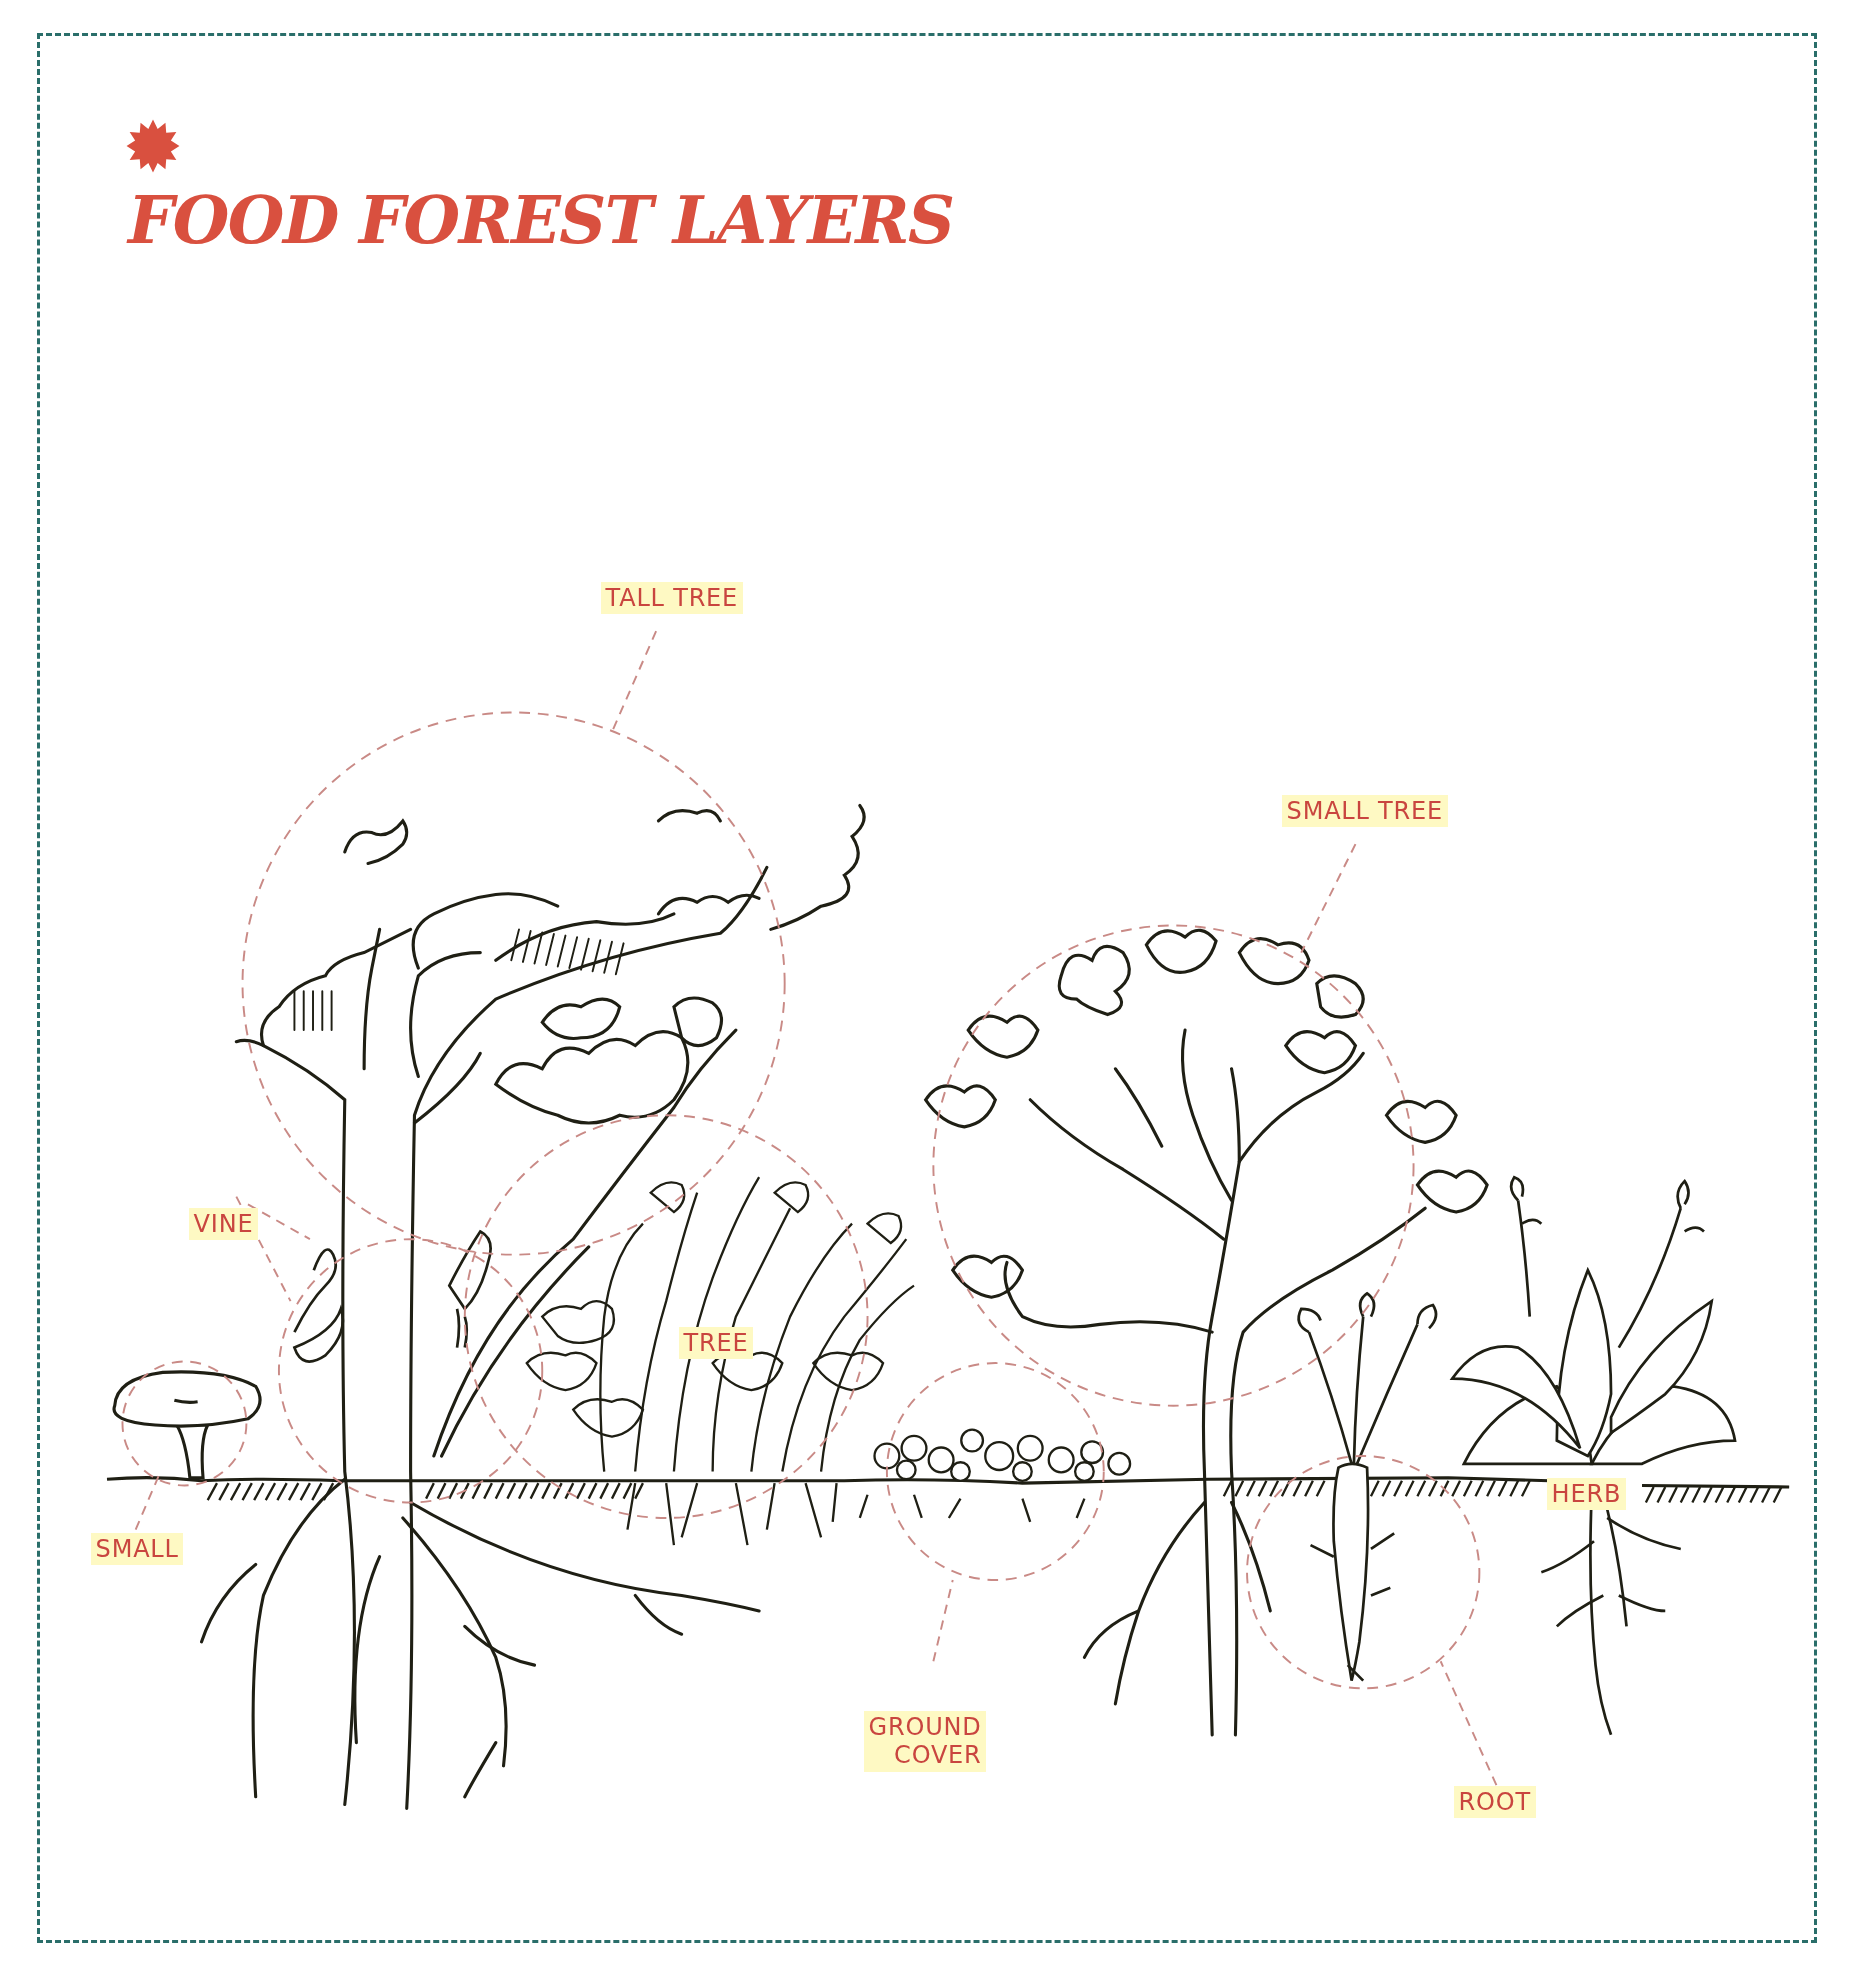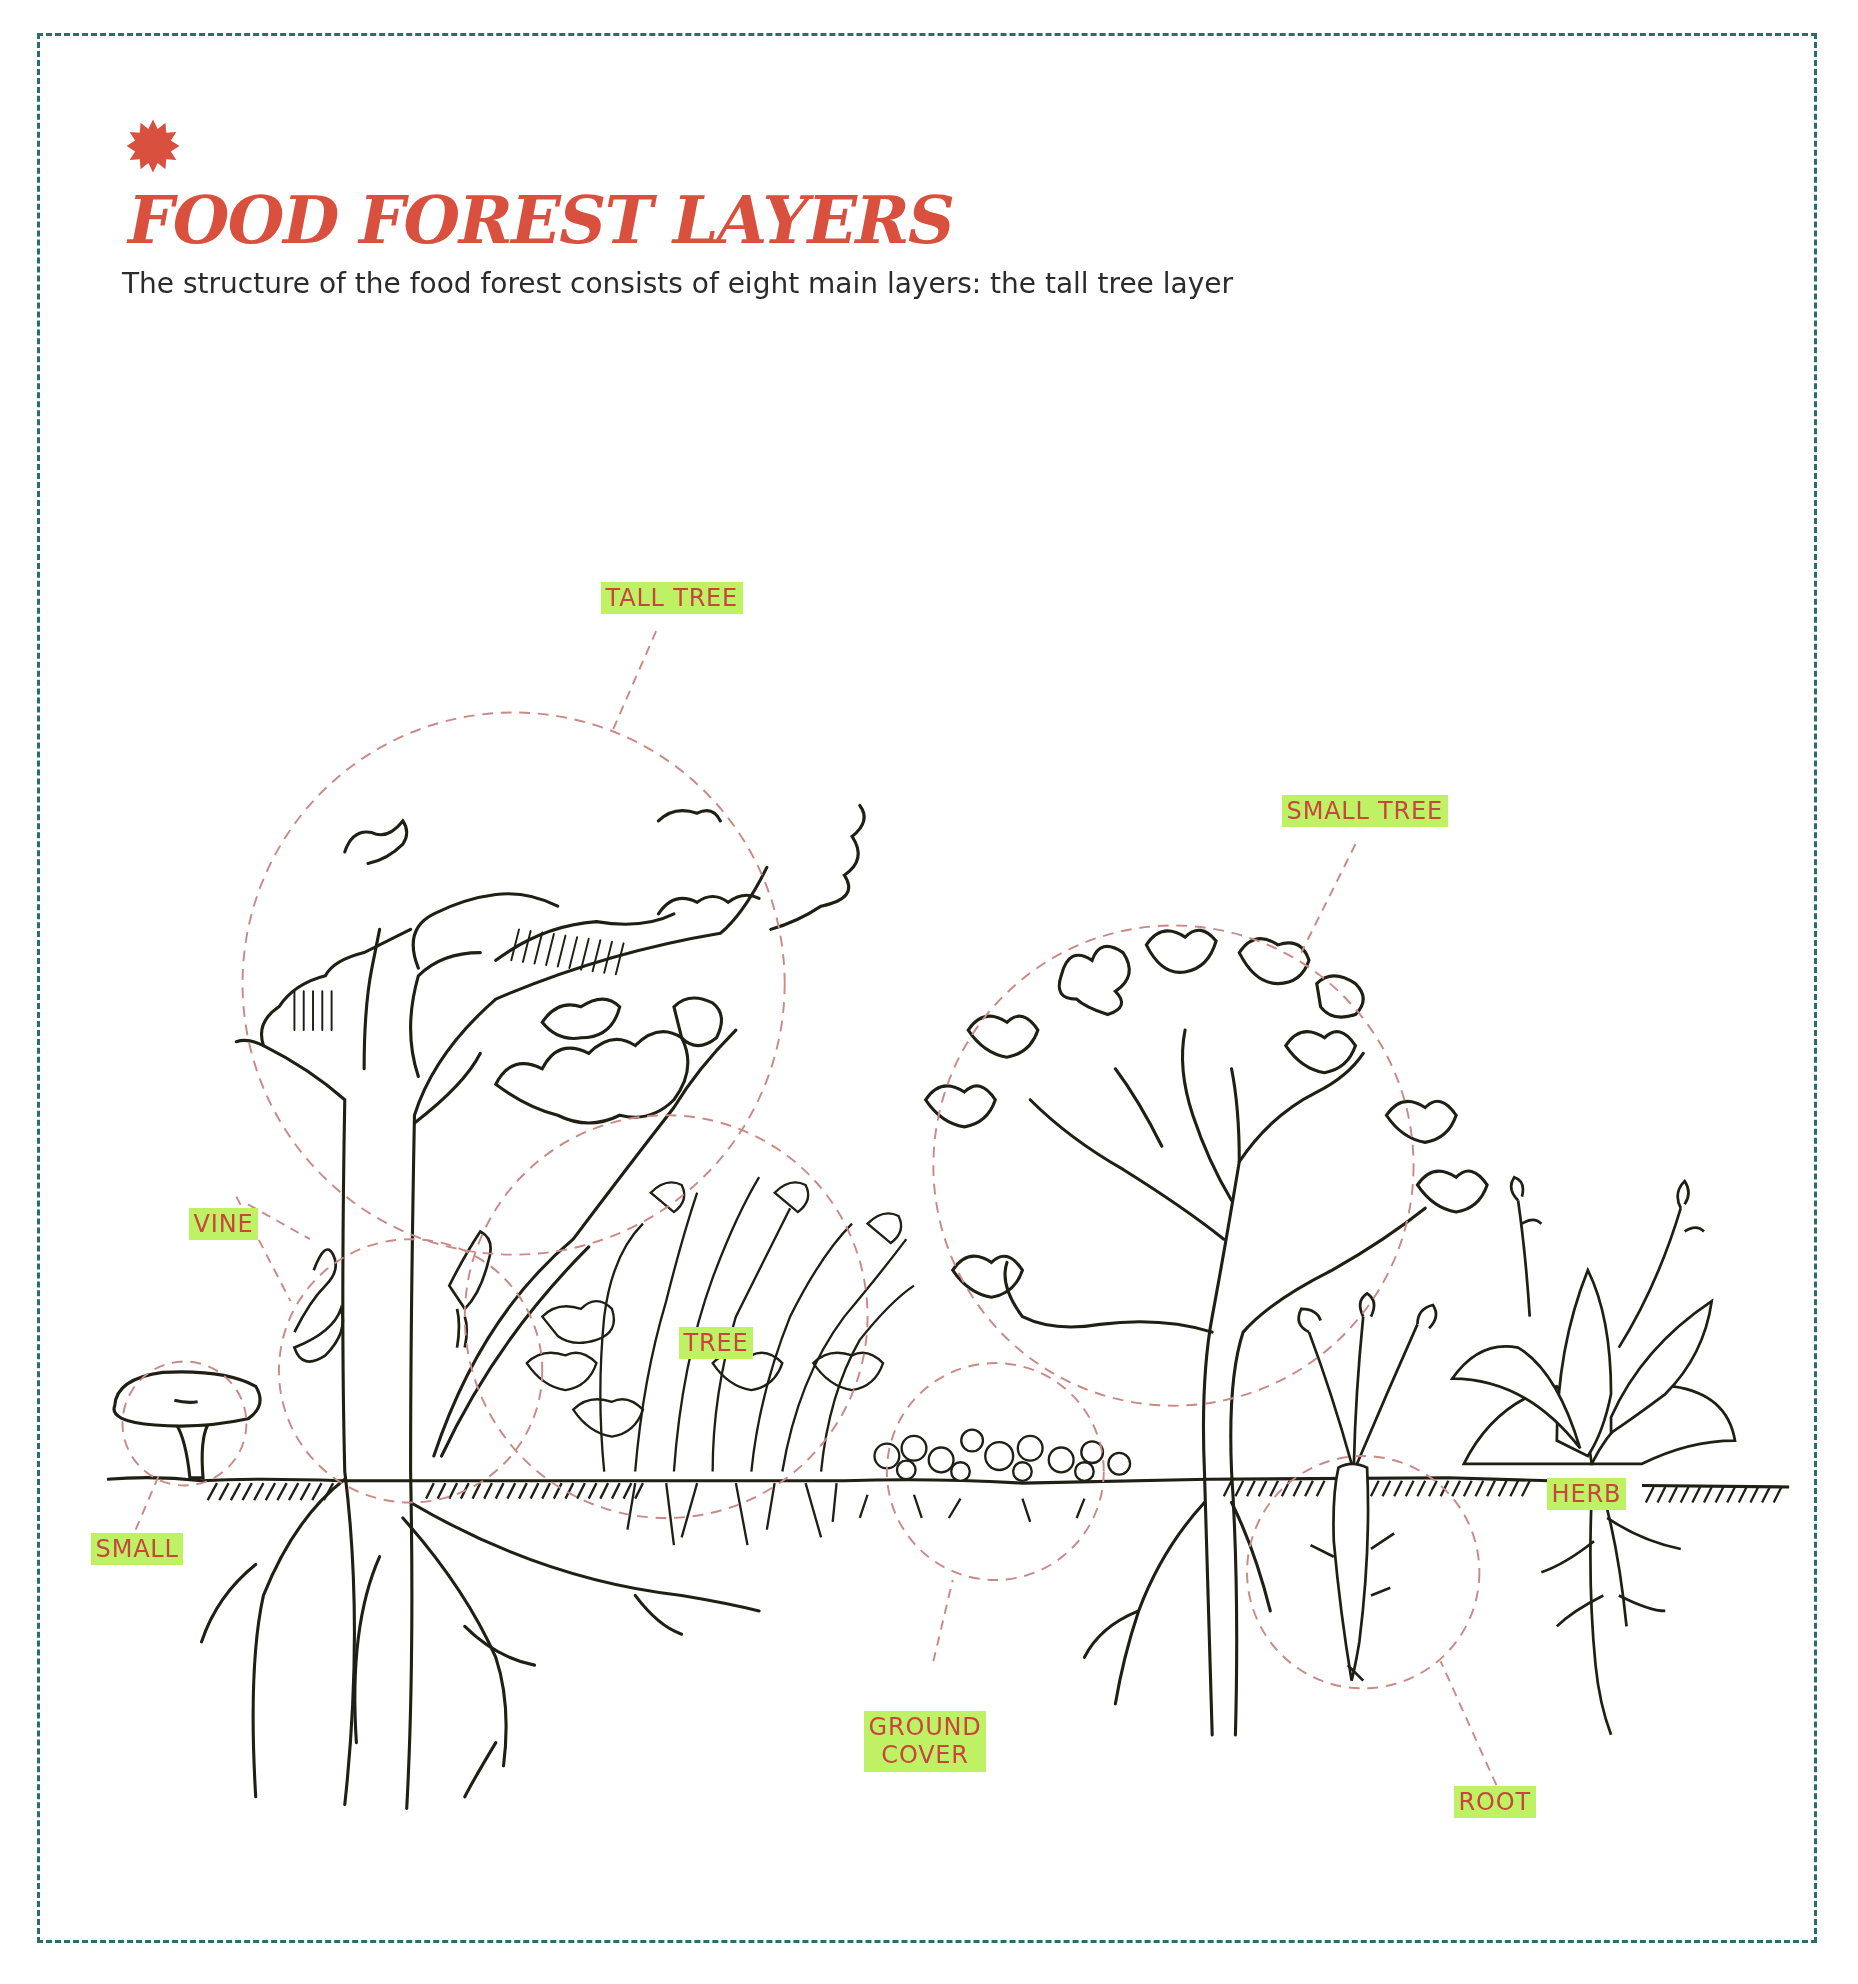--- a/index.html
+++ b/index.html
@@ -17,37 +17,36 @@
     }
     .intro {
       position: absolute; left: 122px; top: 265px; width: 1270px;
       font-family: "DejaVu Sans", sans-serif; font-size: 28px; line-height: 38px;
       color: #2b2b2b; margin: 0;
     }
     .intro span { display: block; white-space: nowrap; }
     svg.art { position: absolute; left: 0; top: 0; }
     .lbl {
       position: absolute; font-family: "DejaVu Sans", sans-serif; font-size: 24px;
-      color: #c9453f; letter-spacing: 0.8px; background: #bef264; padding: 1.5px 4.6px;
-      line-height: 1.2; text-align: center; white-space: nowrap;
+      color: #c9453f; letter-spacing: 0.8px; background: #fef9c3; padding: 1.5px 4.6px;
+      line-height: 1.2; text-align: right; white-space: nowrap;
     }
   </style>
 </head>
 <body>
 
 <div class="frame"></div>
 
 <svg class="star" viewBox="-36 -36 72 72">
   <polygon fill="#d9503f" points="0,-34 6,-22 16,-30 17,-17 30,-18 23,-7 34,0 23,7 30,18 17,17 16,30 6,22 0,34 -6,22 -16,30 -17,17 -30,18 -23,7 -34,0 -23,-7 -30,-18 -17,-17 -16,-30 -6,-22"></polygon>
 </svg>
 
 <h1 class="title">FOOD FOREST LAYERS</h1>
 
 <p class="intro">
-  <span>The structure of the food forest consists of eight main layers: the tall tree layer</span>
 </p>
 
 <svg class="art" width="1859" height="1985" viewBox="0 0 2400 2563">
 
   <g stroke="#1f1f14" stroke-width="4" fill="none">
     <path d="M138 1910 Q200 1905 260 1912 Q330 1908 440 1912 L1090 1912 Q1200 1908 1320 1915 L1560 1910 L1870 1908 L2000 1912"></path>
     <path d="M2120 1918 L2310 1920"></path>
   </g>
   <g stroke="#1f1f14" stroke-width="3">
     <path d="M280 1915 l-12 22 M295 1915 l-12 22 M310 1915 l-12 22 M325 1915 l-12 22 M340 1915 l-12 22 M355 1915 l-12 22 M370 1915 l-12 22 M385 1915 l-12 22 M400 1915 l-12 22 M415 1915 l-12 22 M430 1915 l-12 22"></path>

